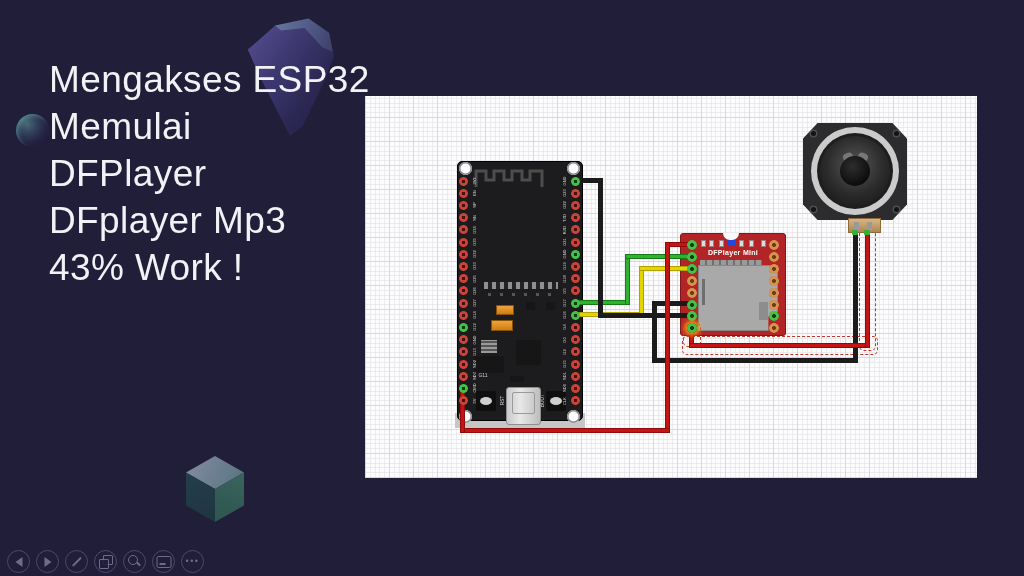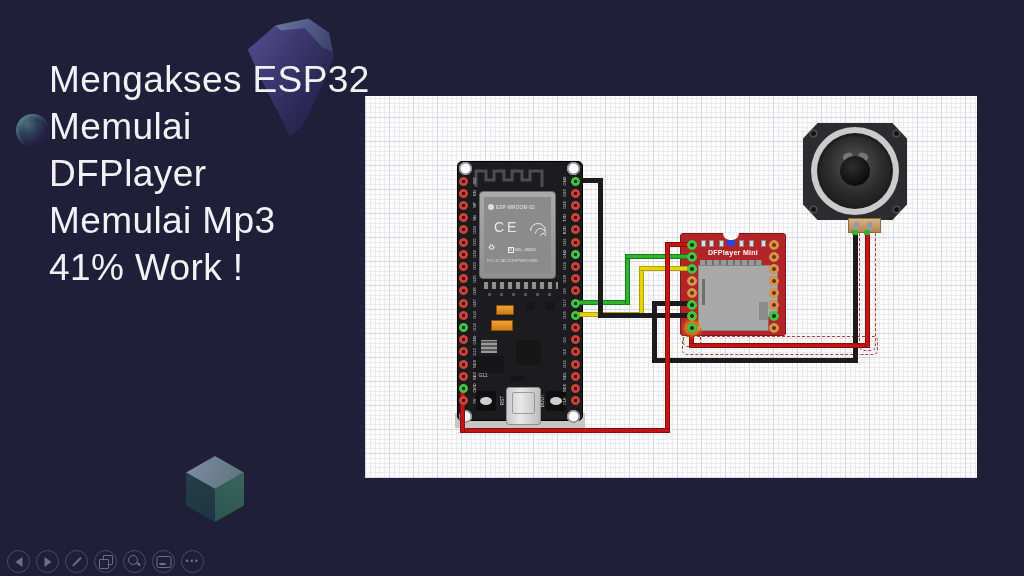--- a/index.html
+++ b/index.html
@@ -140,55 +140,41 @@
   <div class="cube">
     <i class="f-top"></i>
       <i class="f-left"></i>
       <i class="f-right"></i>
   </div>
 
   <div class="title">
       <div>Mengakses ESP32</div>
       <div>Memulai</div>
       <div>DFPlayer</div>
-      <div>Memulai Mp3</div>
-      <div>41% Work !</div>
+      <div>DFplayer Mp3</div>
+      <div>43% Work !</div>
     </div>
 
   <div class="panel">
 
     <div class="dash" style="left:317px;top:240px;width:194px;height:17px;"></div>
     <div class="dash" style="left:494px;top:127px;width:15px;height:126px;"></div>
     <div class="dash" style="left:318px;top:227px;width:16px;height:22px;"></div>
 
     <div class="strip"></div>
     <div class="esp32">
       <div class="hole" style="left:1px;top:0;"></div>
       <div class="hole" style="left:109px;top:0;"></div>
       <div class="hole" style="left:1px;top:248px;"></div>
       <div class="hole" style="left:109px;top:248px;"></div>
 
       <svg class="abs" style="left:14px;top:3px;" width="82" height="24" viewBox="0 0 82 24">
         <path d="M4 22 V6 H14 V15 H22 V6 H32 V15 H40 V6 H50 V15 H58 V6 H70 V22" stroke="#4d4d4d" stroke-width="3" fill="none"></path>
       </svg>
 
-      <div class="shield">
-        <div class="plate">
-          <div class="row1"><span class="logo-dot"></span><span>ESP-WROOM-32</span></div>
-          <div class="ce">CE</div>
-          <div class="wifi">
-              <i class="w1"></i>
-              <i class="w2"></i>
-              <i class="w3"></i>
-            </div>
-          <div class="rec">♻</div>
-          <div class="cert"><span class="certR">R</span><span>205 - 09051</span></div>
-          <div class="fcc">FCC ID 2AC7Z-ESPWROOM32</div>
-        </div>
-      </div>
 
       <div class="pads"></div>
       <div class="dots"></div>
       <div class="cap" style="left:38px;top:143px;width:18px;height:10px;"></div>
       <div class="cap" style="left:33px;top:158px;width:22px;height:11px;"></div>
       <div class="blk" style="left:68px;top:140px;width:9px;height:8px;"></div>
       <div class="blk" style="left:88px;top:140px;width:9px;height:8px;"></div>
       <div class="blk" style="left:58px;top:178px;width:25px;height:25px;border-radius:2px;"></div>
       <div class="stripes"></div>
       <div class="blk" style="left:16px;top:194px;width:30px;height:17px;border-radius:1px;"></div>

